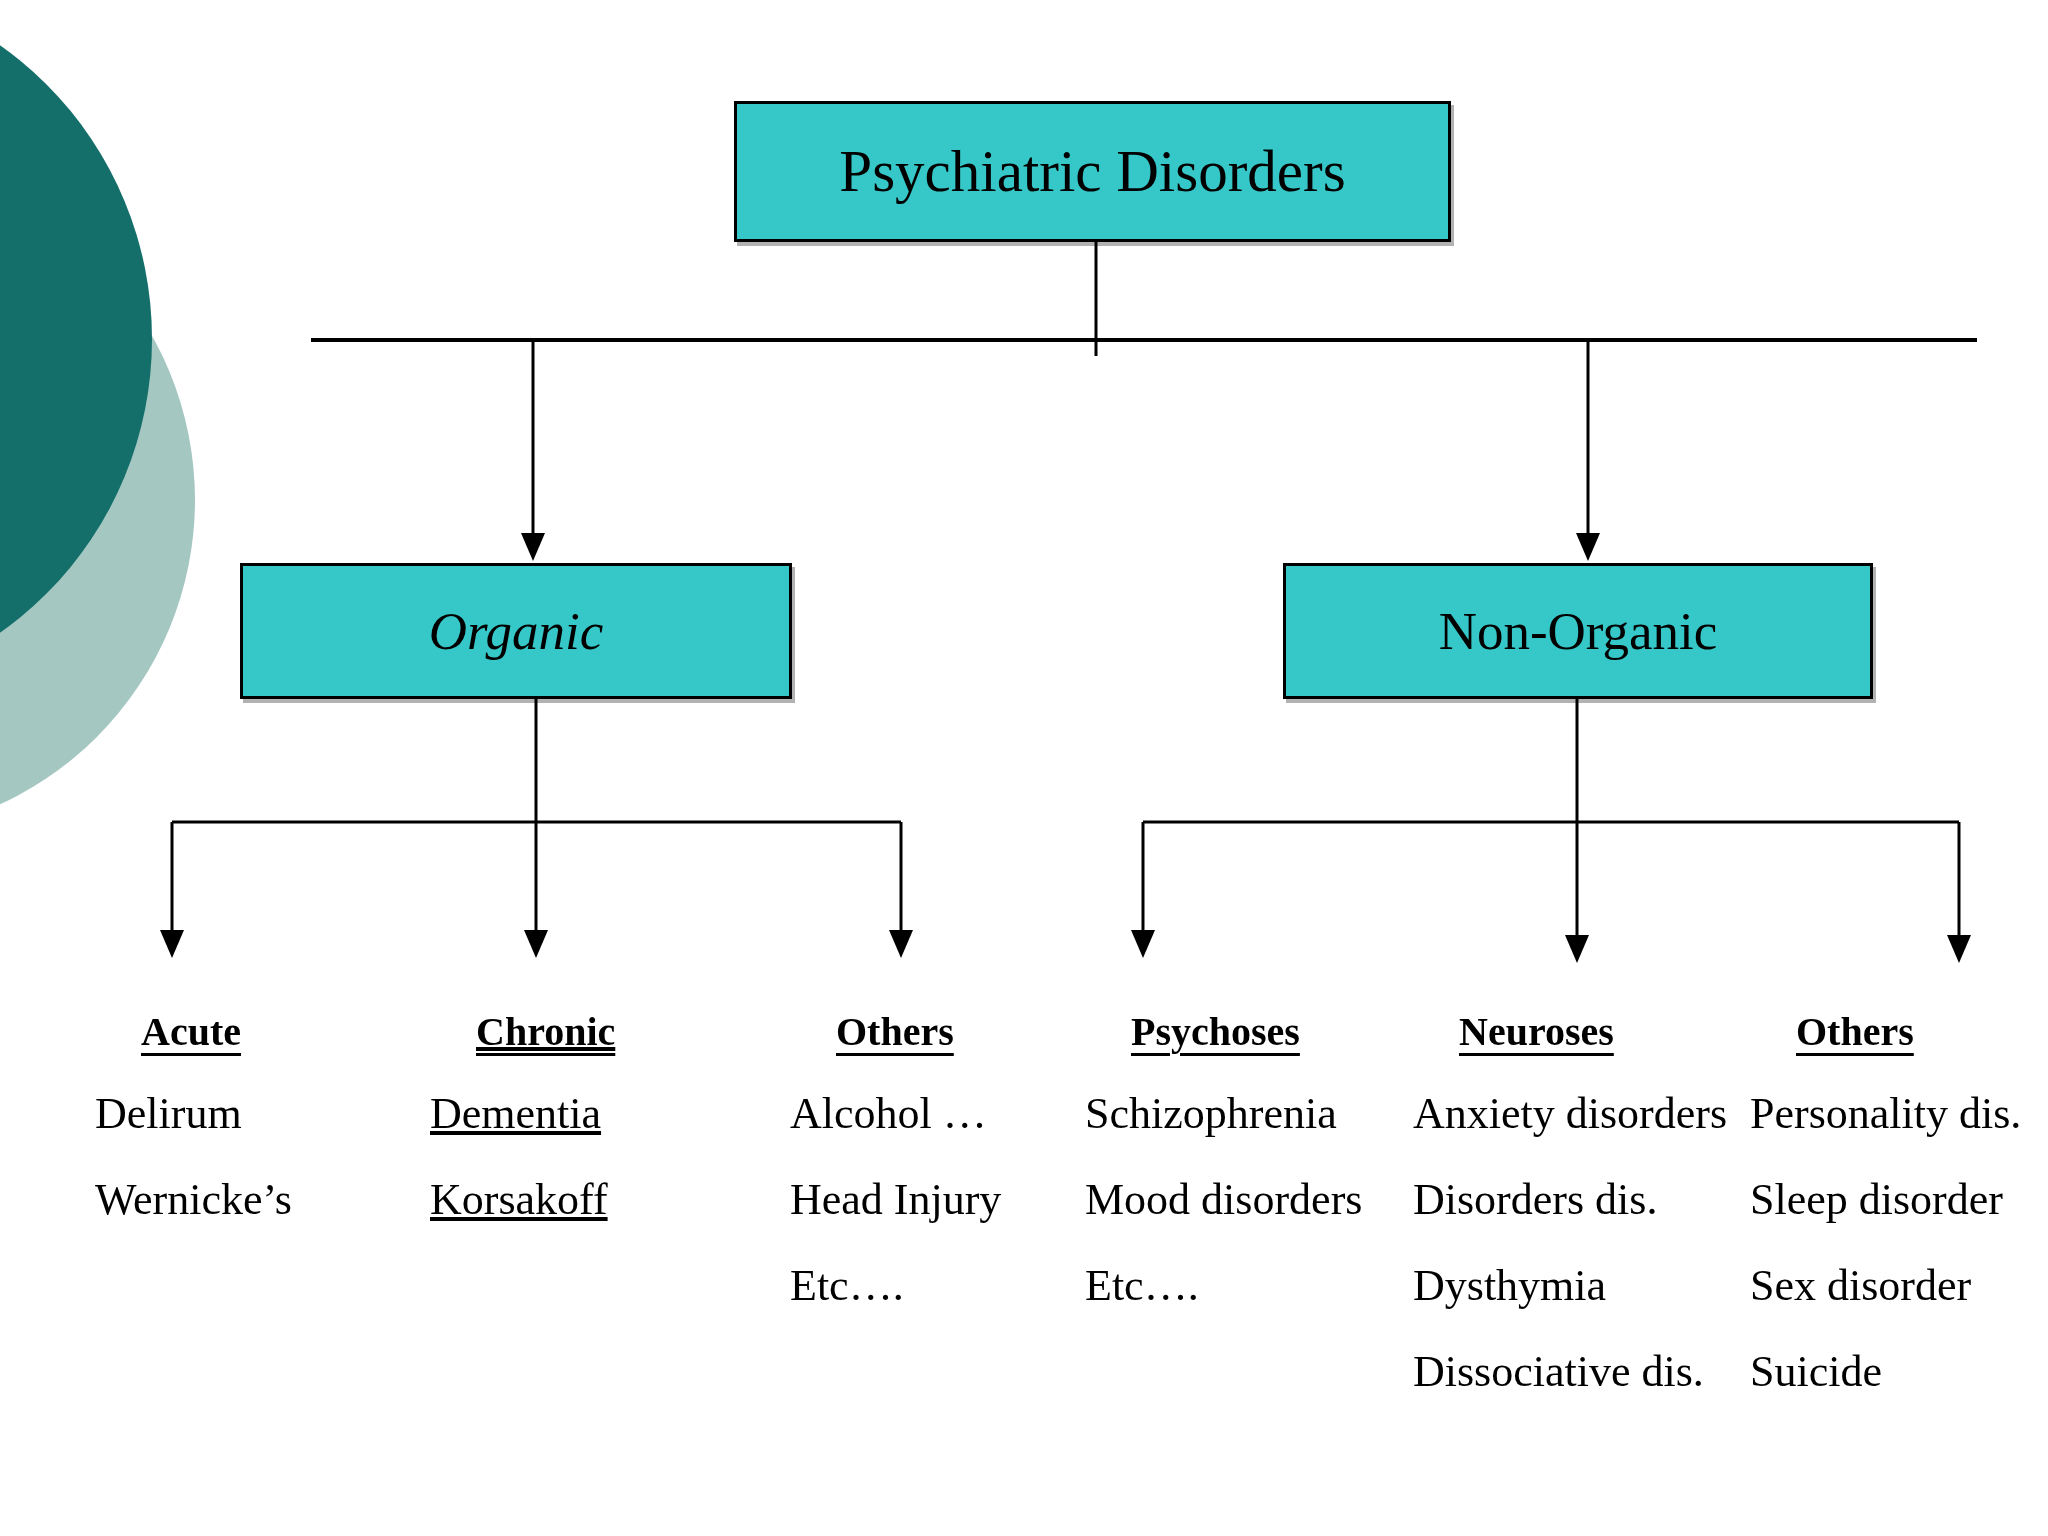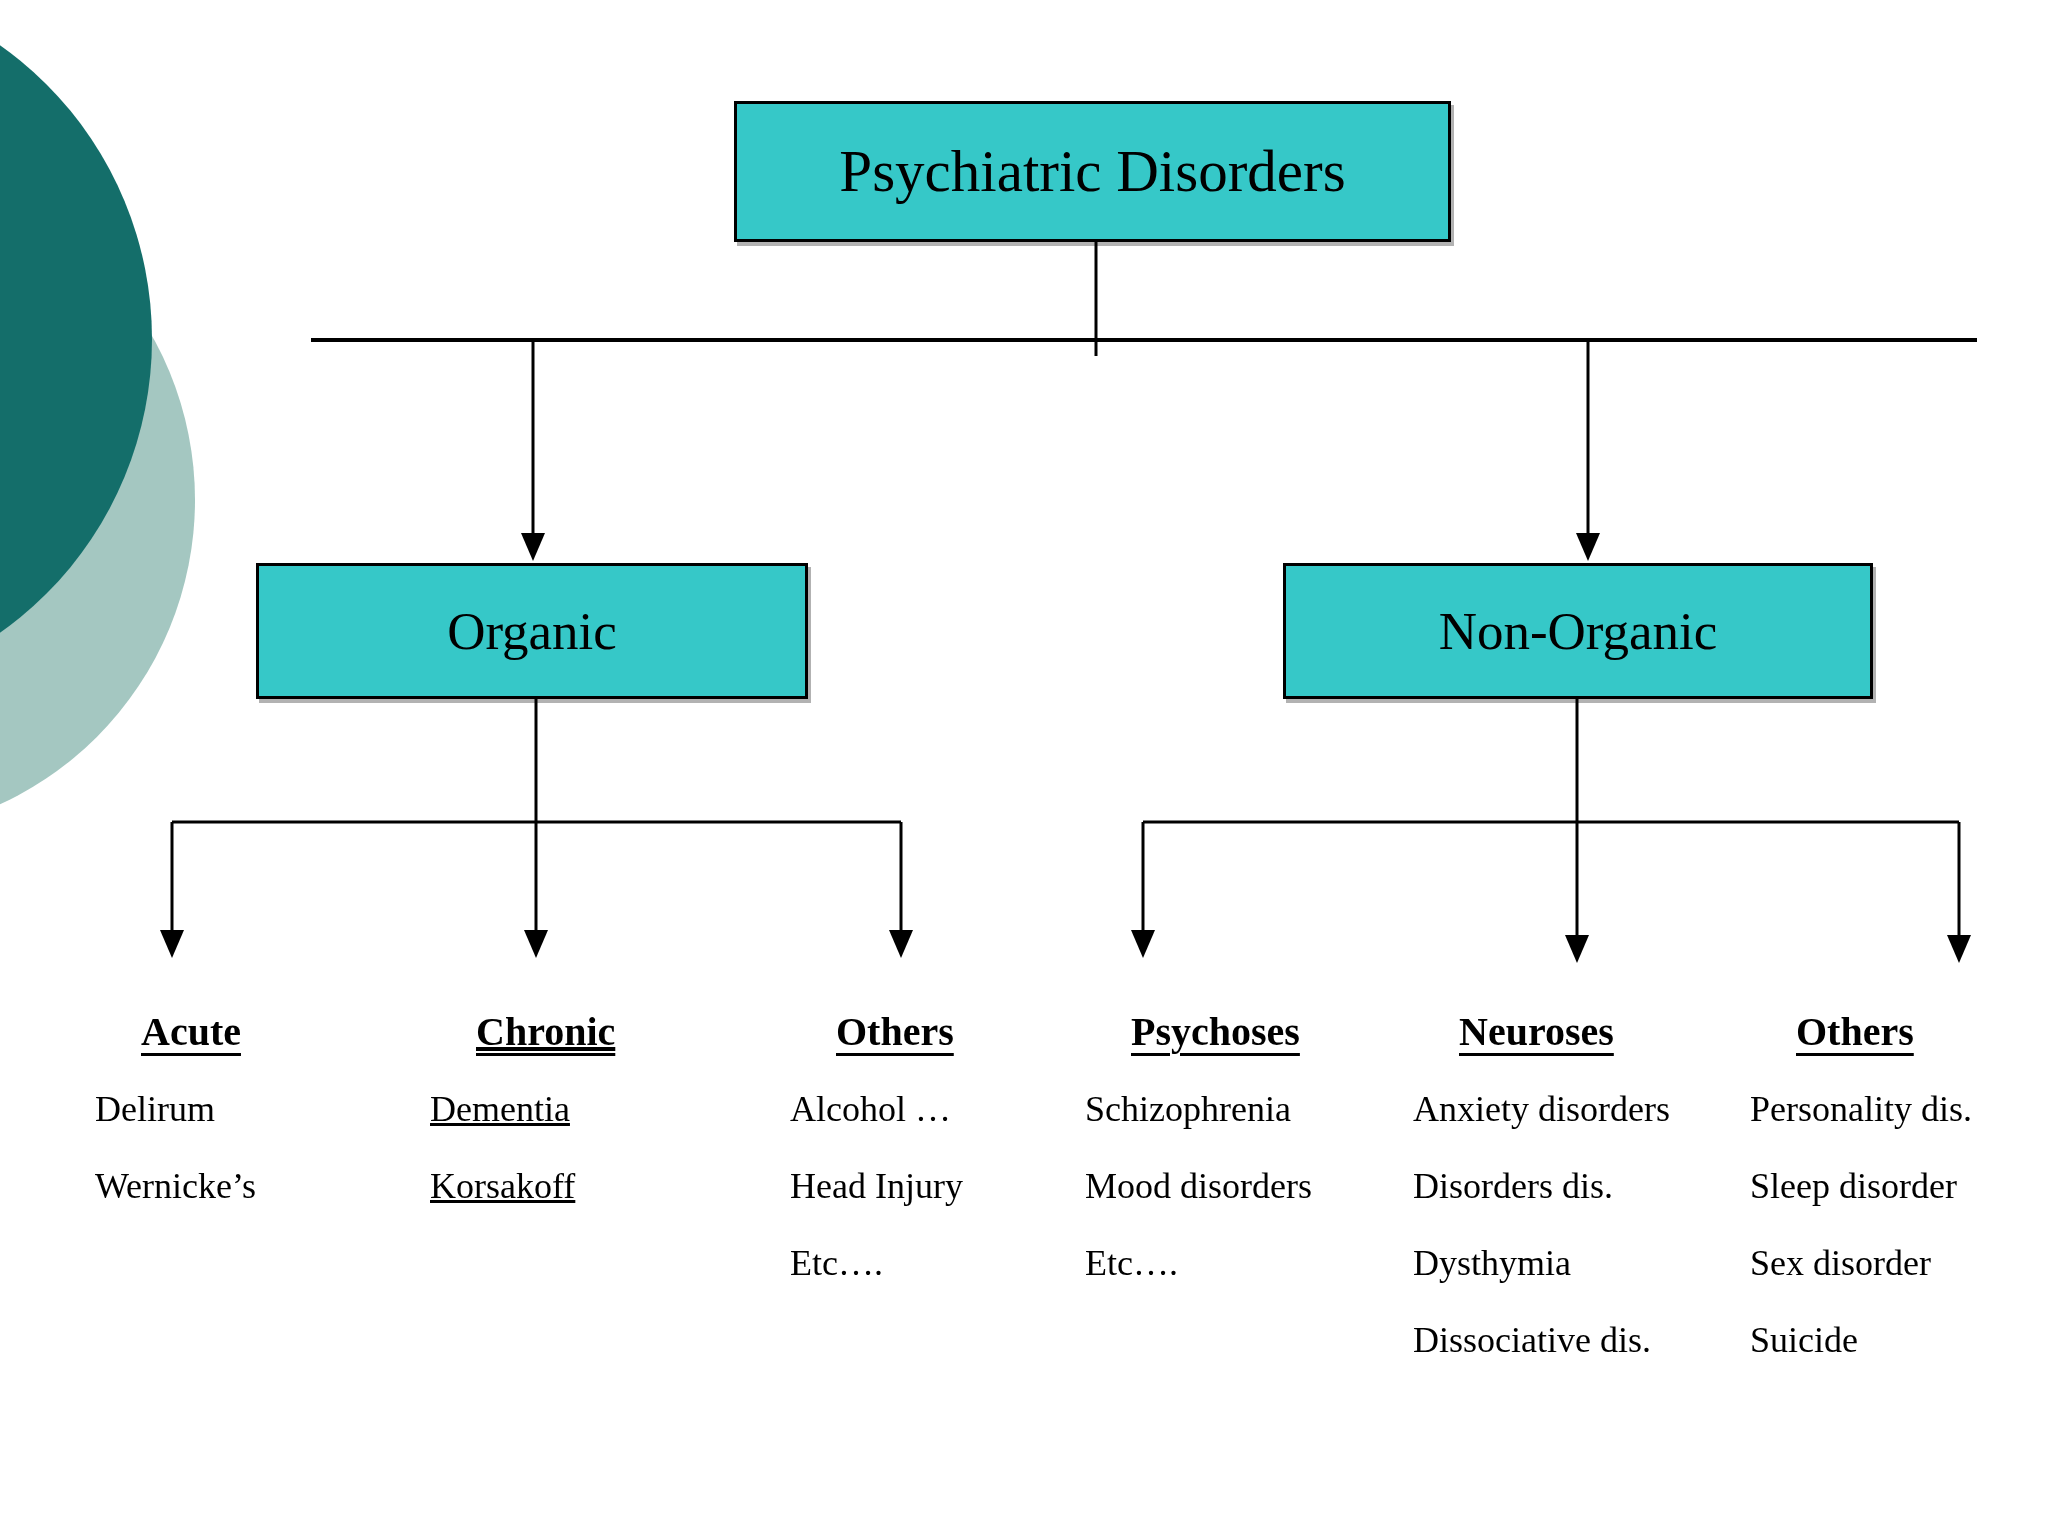--- a/index.html
+++ b/index.html
@@ -41,39 +41,39 @@
     position: absolute; z-index: 4;
     box-sizing: border-box;
     background: var(--box-fill);
     border: 3px solid var(--box-border);
     box-shadow: 3px 4px 0 rgba(0,0,0,0.30);
     display: flex; align-items: center; justify-content: center;
     text-align: center; line-height: 1;
   }
   .node-root   { left: 734px;  top: 101px; width: 717px; height: 141px; font-size: 59px; }
   .node-level1 { top: 563px; height: 136px; font-size: 53px; }
-  .node-organic    { left: 256px;  width: 552px; }
+  .node-organic    { left: 240px;  width: 552px; font-style: italic; }
   .node-nonorganic { left: 1283px; width: 590px; }
   
   .col { position: absolute; top: 1008px; z-index: 4; white-space: nowrap; }
   .col-0 { left: 95px;  }
   .col-1 { left: 430px; text-decoration: underline; }
   .col-2 { left: 790px; }
   .col-3 { left: 1085px; }
   .col-4 { left: 1413px; }
   .col-5 { left: 1750px; }
   .col-title {
     font-size: 40px; font-weight: bold;
     text-decoration: underline;
     text-decoration-thickness: 3px;
     text-underline-offset: 8px;
     margin-bottom: 33px;
     margin-left: 46px;
   }
-  .col-item { font-size: 36px; margin-bottom: 35px; margin-top: 33px; }
+  .col-item { font-size: 44px; margin-bottom: 35px; margin-top: 33px; }
 </style>
 </head>
 <body>
 
 <div class="slide">
 
   <div class="circle circle-light"></div>
   <div class="circle circle-dark"></div>
 
   <svg class="connectors" width="2048" height="1536" viewBox="0 0 2048 1536" aria-hidden="true">

